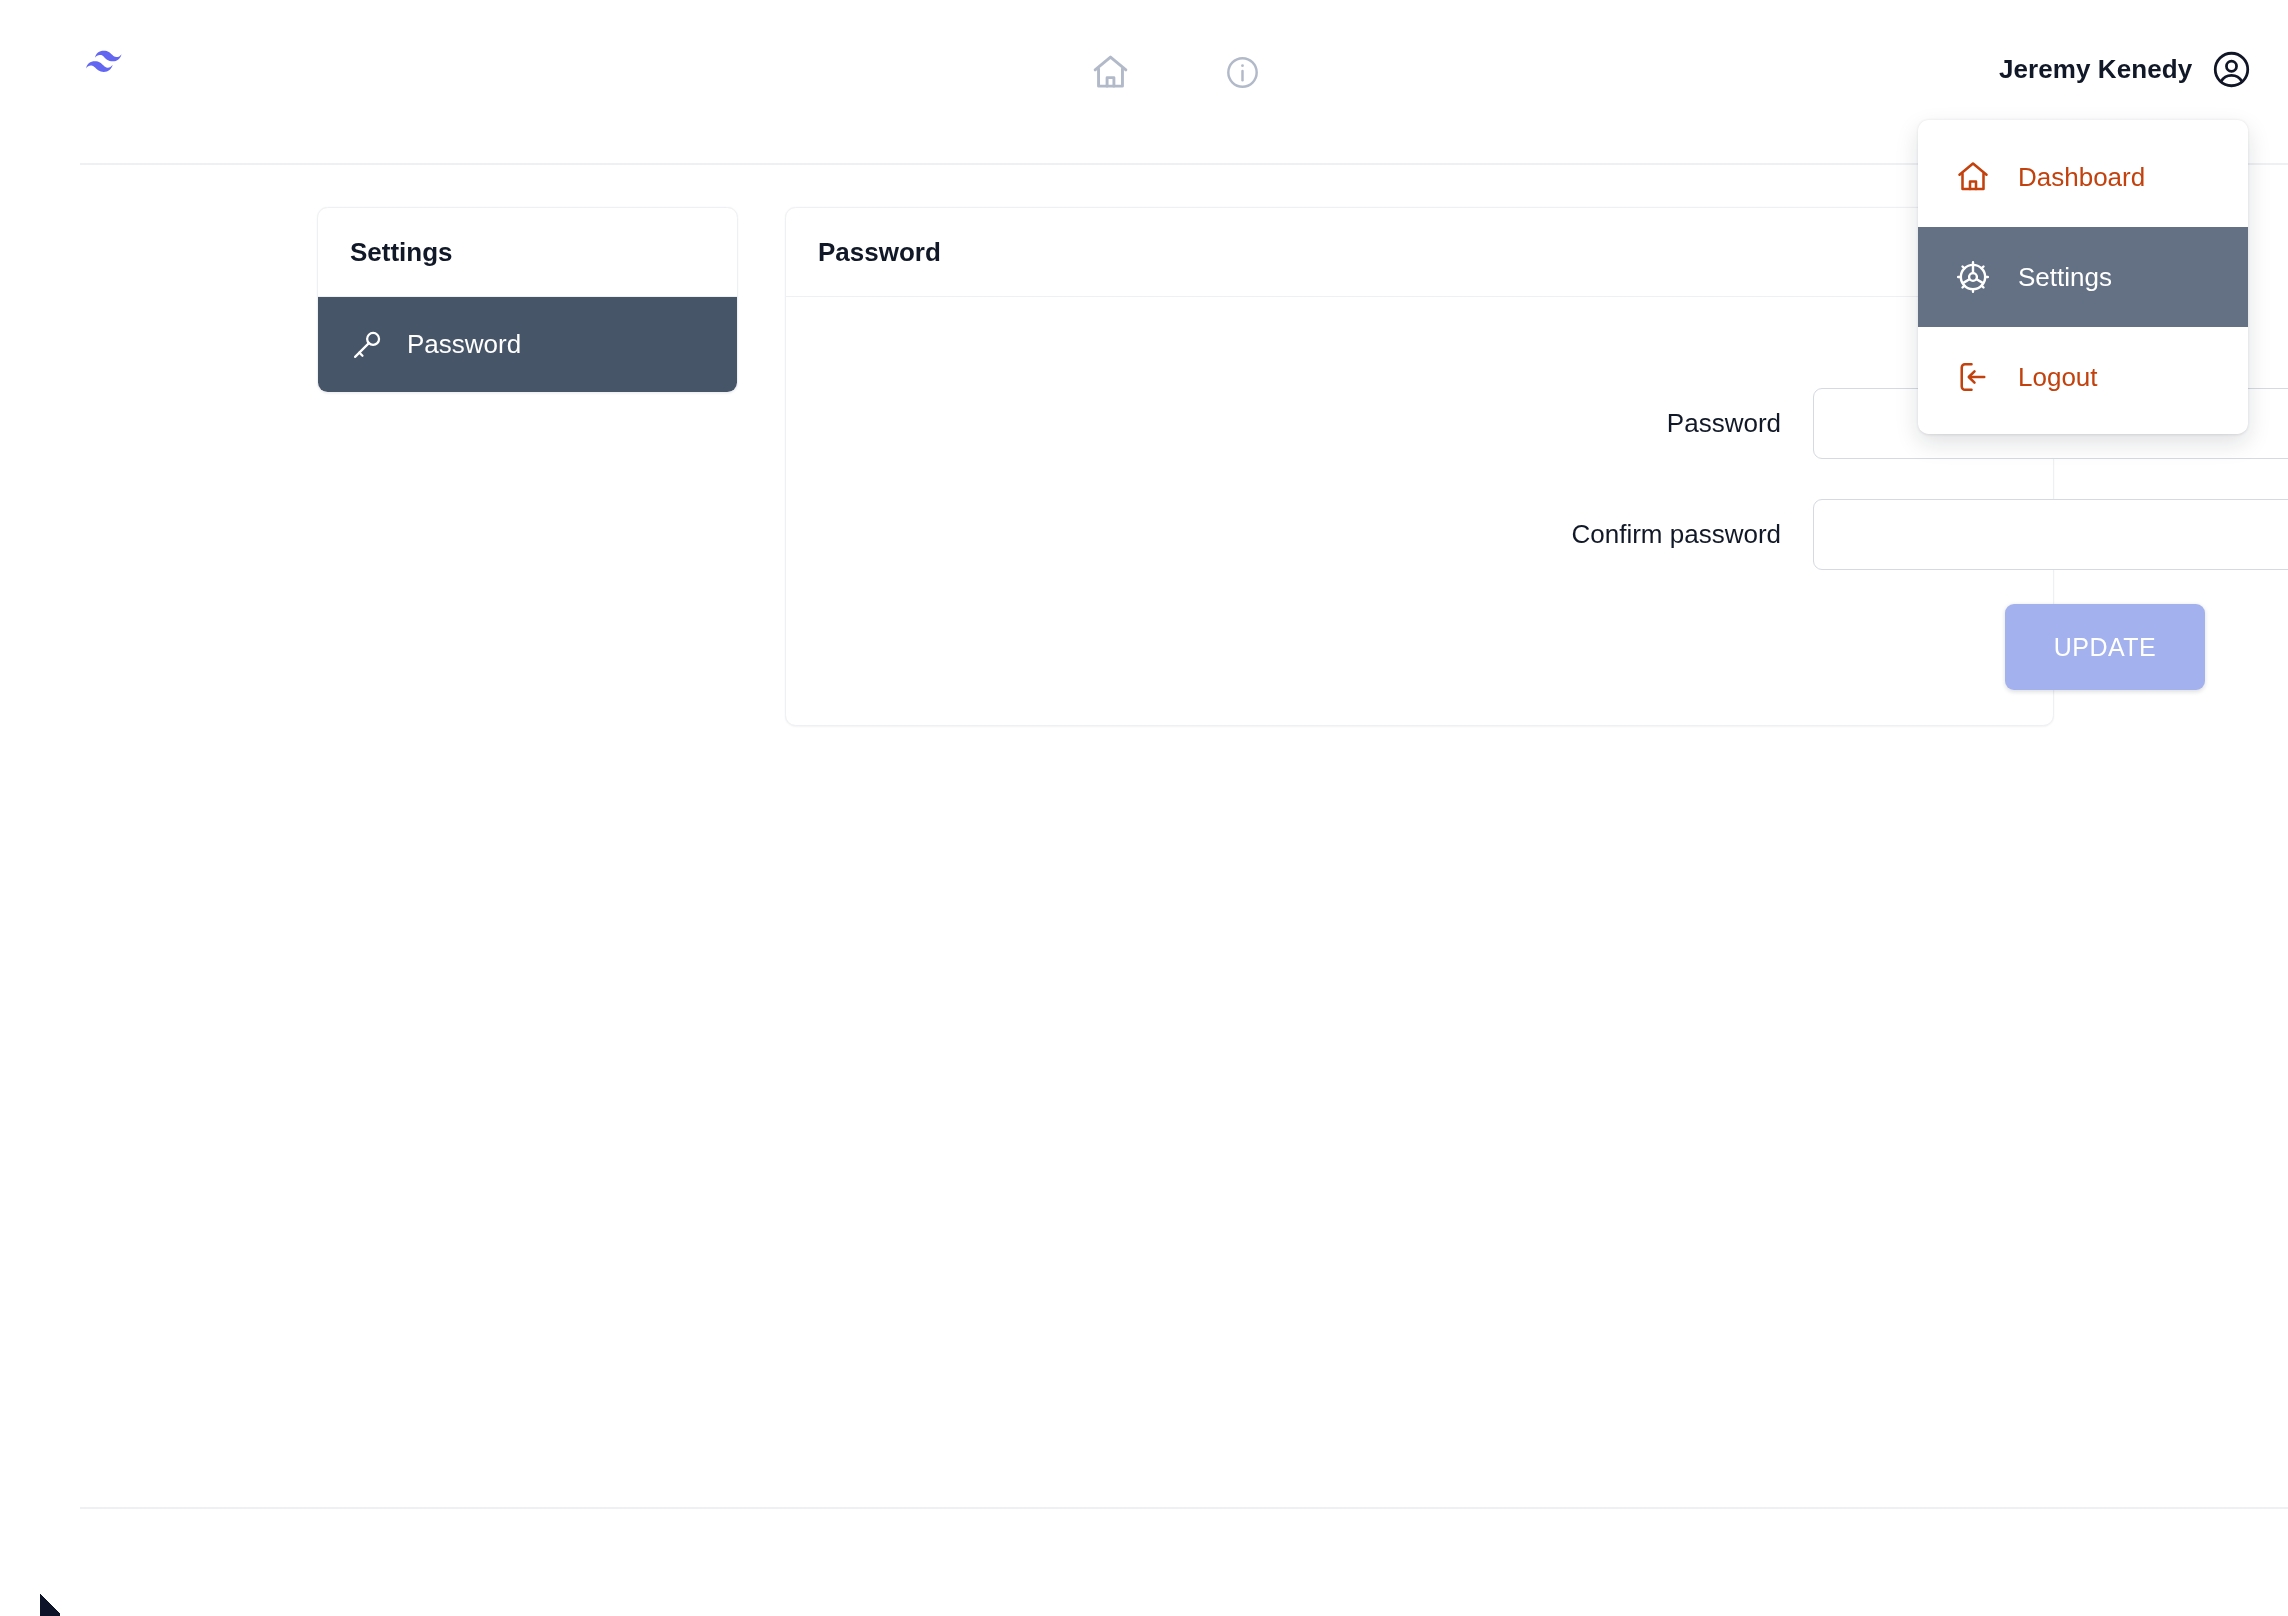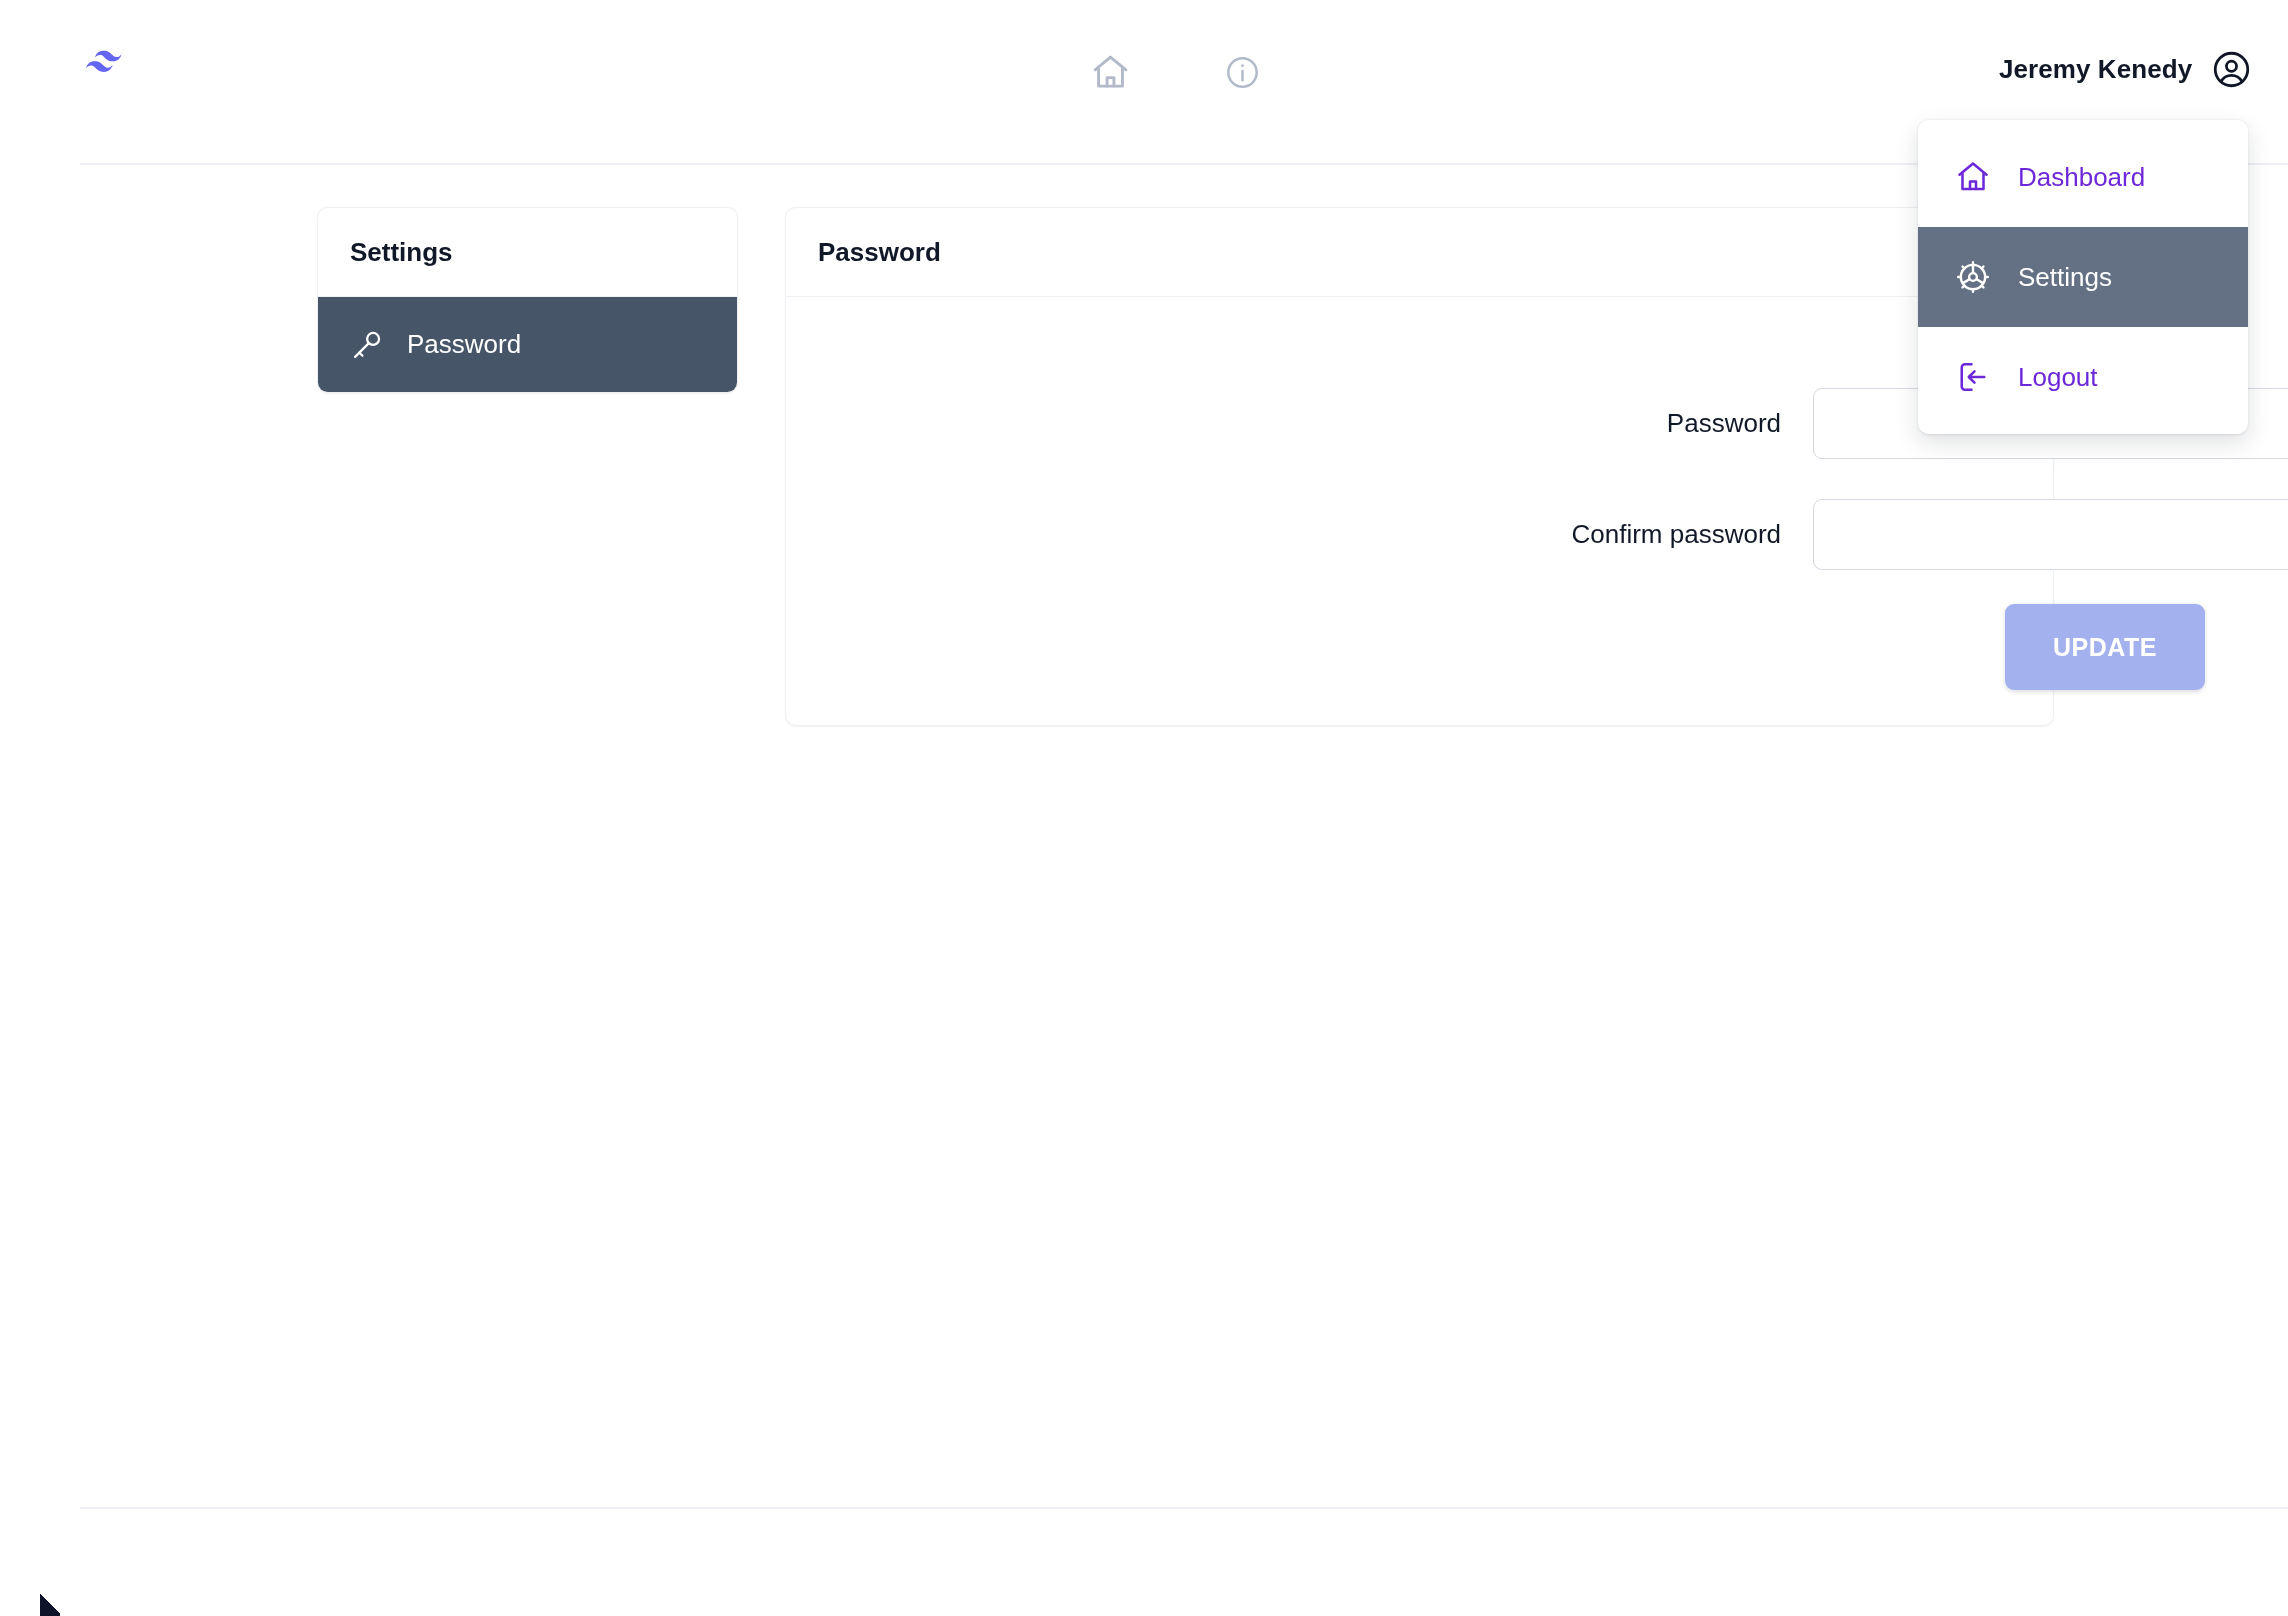--- a/index.html
+++ b/index.html
@@ -84,21 +84,21 @@
     overflow: hidden;
     z-index: 50;
     padding: 7.1px 0;
   }
   .dd-item {
     display: flex;
     align-items: center;
     gap: 27px;
     height: 100px;
     padding: 0 37px;
-    color: #6d28d9;
+    color: #c2410c;
     font-size: 26px;
   }
   .dd-item.active {
     background: #647184;
     color: #ffffff;
   }
   .dd-icon { width: 36px; height: 36px; flex: none; display:block; }
 
   
   .content {
@@ -209,21 +209,20 @@
     height: 86px;
     background: #a3b2ef;
     color: #ffffff;
     border: none;
     border-radius: 9px;
     font-family: "Liberation Sans", sans-serif;
     font-size: 25px;
     letter-spacing: 0.5px;
     box-shadow: 0 1.8px 4.5px rgba(16,24,40,.14);
     cursor: pointer;
-    font-weight: bold;
   }
 
   
   .footer-rule {
     position: absolute;
     bottom: 107px; left: 40px;
     width: 2208px;
     height: 1.8px;
     background: #eef0f3;
   }

